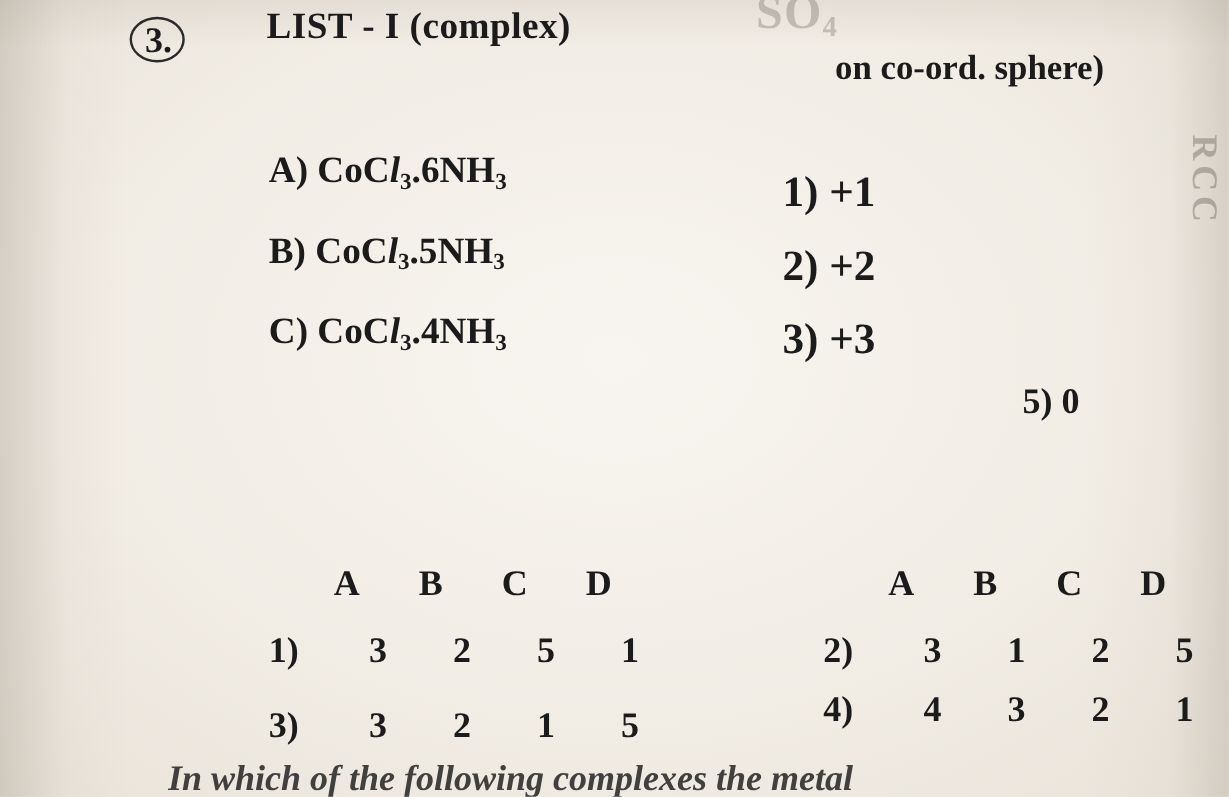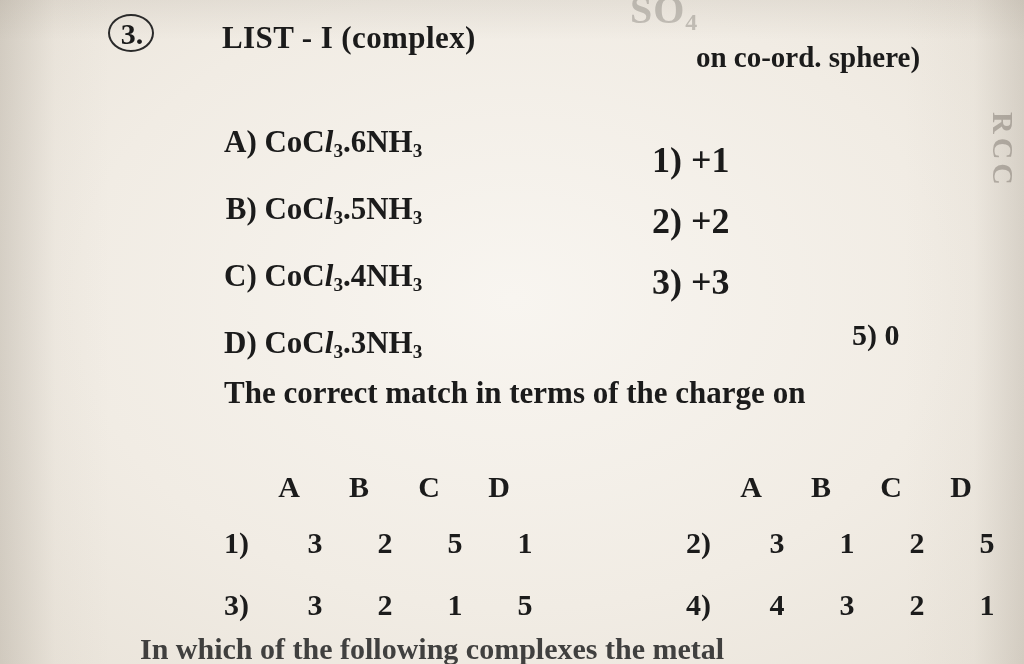--- a/index.html
+++ b/index.html
@@ -88,21 +88,21 @@
     height: 38px;
     border: 2px solid #2a2a2a;
     border-radius: 50%;
     box-sizing: border-box;
   }
   .qnum span.txt { position: relative; }
 
   h1.head-left {
     position: absolute;
     left: 222px;
-    top: 20px;
+    top: 4px;
     margin: 0;
     font-size: 31px;
     font-weight: bold;
     letter-spacing: 0.4px;
     white-space: nowrap;
   }
   .head-right {
     position: absolute;
     left: 648px;
     top: 40px;
@@ -117,21 +117,20 @@
     position: absolute;
     left: 224px;
     top: 126px;
     font-size: 31px;
     font-weight: bold;
     line-height: 1.0;
   }
   .listI .row {
     height: 67px;
     white-space: nowrap;
-    text-align: right;
   }
   .listI i {
     font-style: italic;
   }
   sub {
     font-size: 0.62em;
     vertical-align: -0.28em;
     font-weight: bold;
   }
 
@@ -185,36 +184,37 @@
   .arow {
     position: absolute;
     white-space: nowrap;
   }
   .arow .lbl { display: inline-block; width: 56px; }
   .arow .v { display: inline-block; width: 70px; text-align: center; }
 
   .r1 { left: 0px;   top: 56px; }
   .r2 { left: 462px; top: 56px; }
   .r3 { left: 0px;   top: 118px; }
-  .r4 { left: 462px; top: 118px; }
+  .r4 { left: 462px; top: 105px; }
 
   .footer {
     position: absolute;
     left: 140px;
     top: 632px;
     width: 880px;
     font-size: 30px;
     font-weight: bold;
     color: #2a2a2a;
     white-space: nowrap;
     overflow: hidden;
     height: 32px;
   }
   .footer .faded {
     color: rgba(40,40,40,0.88);
+    font-style: italic;
   }
 </style>
 </head>
 <body>
 
 <div class="page"></div>
 
 <div class="bleed bleed-top">
   <span>SO</span><sub>4</sub>
 </div>
@@ -246,26 +246,20 @@
       <span>
         <span>CoC</span><i>l</i><sub>3</sub><span>.5NH</span><sub>3</sub>
       </span>
     </div>
     <div class="row">
       <span>C)</span>
       <span>
         <span>CoC</span><i>l</i><sub>3</sub><span>.4NH</span><sub>3</sub>
       </span>
     </div>
-    <div class="row">
-      <span>D)</span>
-      <span>
-        <span>CoC</span><i>l</i><sub>3</sub><span>.3NH</span><sub>3</sub>
-      </span>
-    </div>
   </div>
 
   <div class="listII">
     <div class="row">
       <span>1)</span>
       <span>+1</span>
     </div>
     <div class="row">
       <span>2)</span>
       <span>+2</span>
@@ -275,21 +269,20 @@
       <span>+3</span>
     </div>
   </div>
 
   <div class="opt5">
     <span>5)</span>
     <span>0</span>
   </div>
 
   <div class="statement">
-    <div>The correct match in terms of the charge on</div>
   </div>
 
   <div class="ansgrid">
 
     <div class="colhead left">
       <span>A</span><span>B</span><span>C</span><span>D</span>
     </div>
     <div class="colhead right">
       <span>A</span><span>B</span><span>C</span><span>D</span>
     </div>

